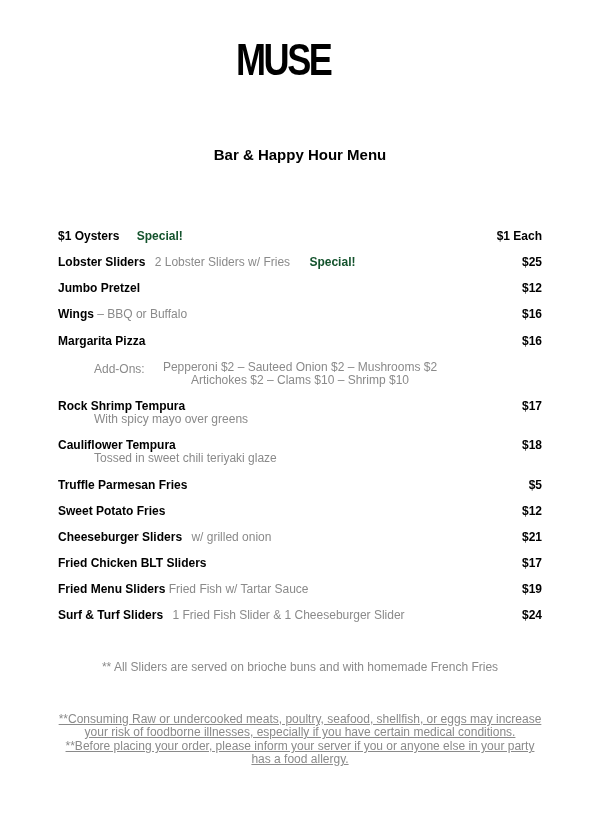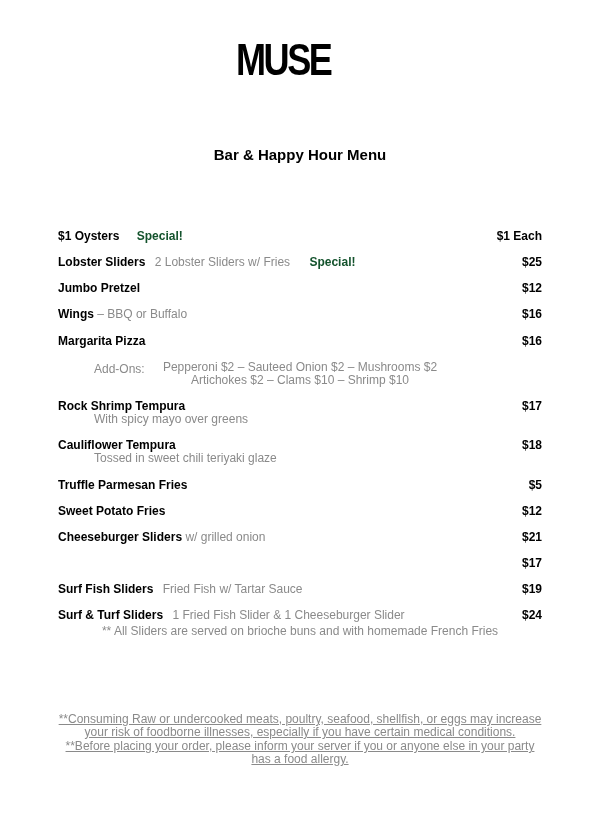--- a/index.html
+++ b/index.html
@@ -83,36 +83,37 @@
   <span class="price">$5</span>
 </div>
 
 <div class="row" style="top:504px">
   <span class="name">Sweet Potato Fries</span>
   <span class="price">$12</span>
 </div>
 
 <div class="row" style="top:530px">
   <span class="name">Cheeseburger Sliders</span>
-  <span class="desc" style="margin-left:0">w/ grilled onion</span>
+  <span class="desc" style="margin-left:6px">w/ grilled onion</span>
   <span class="price">$21</span>
 </div>
 
 <div class="row" style="top:556px">
+  <span class="name">Fried Chicken BLT Sliders</span>
   <span class="price">$17</span>
 </div>
 
 <div class="row" style="top:582px">
-  <span class="name">Surf Fish Sliders</span>
-  <span class="desc" style="margin-left:6px">Fried Fish w/ Tartar Sauce</span>
+  <span class="name">Fried Menu Sliders</span>
+  <span class="desc" style="margin-left:0">Fried Fish w/ Tartar Sauce</span>
   <span class="price">$19</span>
 </div>
 
 <div class="row" style="top:608px">
   <span class="name">Surf &amp; Turf Sliders</span>
   <span class="desc" style="margin-left:6px">1 Fried Fish Slider &amp; 1 Cheeseburger Slider</span>
   <span class="price">$24</span>
 </div>
 
-<div class="center-gray" style="top:624px">** All Sliders are served on brioche buns and with homemade French Fries</div>
+<div class="center-gray" style="top:660px">** All Sliders are served on brioche buns and with homemade French Fries</div>
 
 <div class="foot" style="top:713px">**Consuming Raw or undercooked meats, poultry, seafood, shellfish, or eggs may increase your risk of foodborne illnesses, especially if you have certain medical conditions.</div>
 <div class="foot" style="top:740px">**Before placing your order, please inform your server if you or anyone else in your party has a food allergy.</div>
 
 </body></html>

